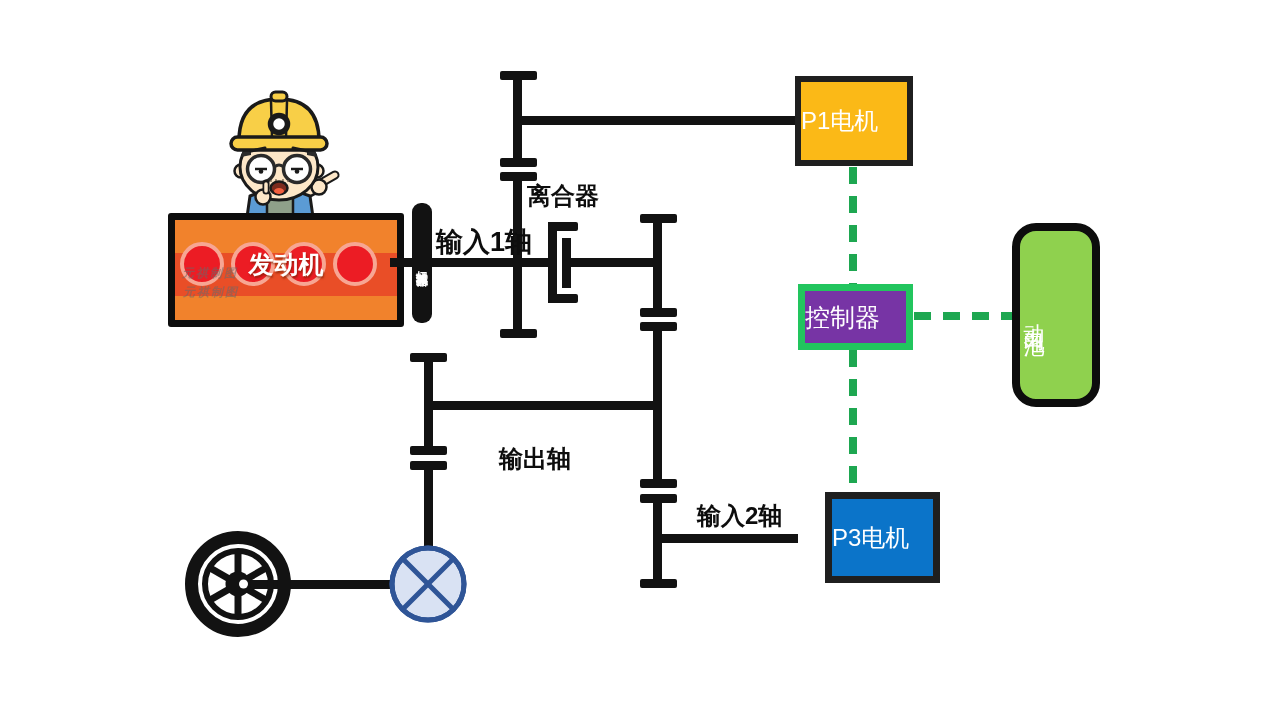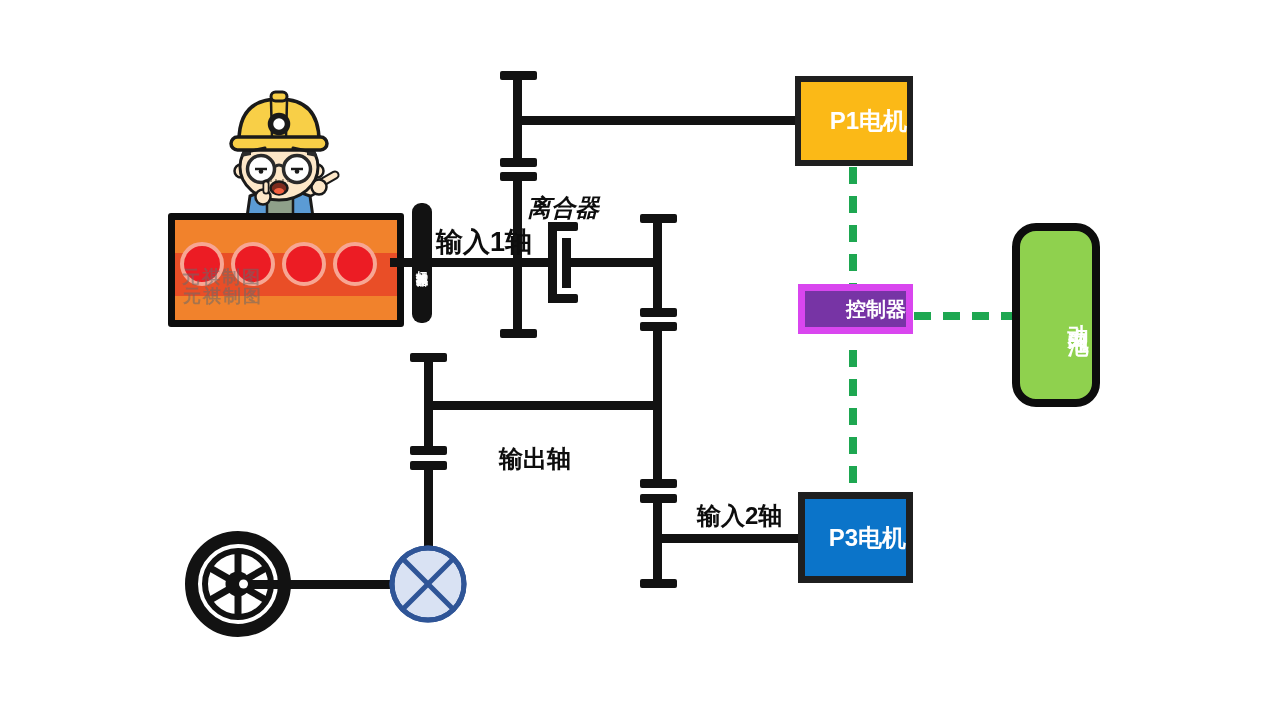--- a/index.html
+++ b/index.html
@@ -8,39 +8,39 @@
     overflow:hidden;font-family:"Liberation Sans","DejaVu Sans",sans-serif;
   }
   
   .hline,.vline,.cap{position:absolute;background:#121212;z-index:3;}
   .cap{border-radius:2px;}
   
   .damper{position:absolute;left:412px;top:203px;width:20px;height:120px;background:#121212;
     border-radius:9px;z-index:4;display:flex;align-items:center;justify-content:center;}
   .damper span{writing-mode:vertical-rl;color:#ffffff;font-size:12px;font-weight:bold;line-height:20px;letter-spacing:1px;}
   
-  .comp{position:absolute;z-index:5;display:flex;align-items:center;justify-content:flex-end;
-    color:#ffffff;font-weight:bold;box-sizing:border-box;}
+  .comp{position:absolute;z-index:5;display:flex;align-items:center;justify-content:flex-start;
+    color:#ffffff;font-weight:normal;box-sizing:border-box;}
   .p1{left:795px;top:76px;width:118px;height:90px;border:6px solid #1f1f1f;font-size:24px;}
-  .controller{left:798px;top:284px;width:115px;height:50px;border:7px solid #d946ef;font-size:20px;}
+  .controller{left:798px;top:284px;width:115px;height:66px;border:7px solid #22c55e;font-size:25px;}
   .p3{left:798px;top:492px;width:115px;height:91px;border:7px solid #1f1f1f;font-size:24px;}
   .battery{left:1012px;top:223px;width:88px;height:184px;border:8px solid #0d0d0d;border-radius:24px;font-size:21px;}
   .battery span{writing-mode:vertical-rl;letter-spacing:4px;}
   
   .engine{position:absolute;left:168px;top:213px;width:222px;height:100px;
     border:7px solid #0d0d0d;border-radius:3px;z-index:2;box-sizing:content-box;overflow:hidden;}
   .engine .stripe{position:absolute;left:0;top:33px;width:100%;height:43px;}
   .cyl{position:absolute;width:44px;height:44px;border-radius:50%;border:4px solid #f7a693;top:22px;box-sizing:border-box;}
   .engine-label{position:absolute;left:168px;top:248px;width:236px;text-align:center;z-index:3;
     color:#ffffff;font-size:25px;font-weight:bold;text-shadow:1px 2px 2px rgba(120,30,0,.65);}
-  .engine-wm{position:absolute;z-index:3;color:rgba(105,105,105,.55);font-size:18px;font-weight:bold;letter-spacing:2px;}
+  .engine-wm{position:absolute;z-index:3;color:rgba(105,105,105,.55);font-size:12px;font-weight:bold;letter-spacing:2px;font-style:italic;}
   
   .lbl{position:absolute;z-index:6;color:#0d0d0d;font-weight:bold;white-space:nowrap;}
   .lbl-input1{left:436px;top:224px;font-size:27px;}
-  .lbl-clutch{left:527px;top:192px;font-size:24px;font-style:italic;}
+  .lbl-clutch{left:527px;top:180px;font-size:24px;}
   .lbl-output{left:499px;top:415px;font-size:24px;margin-top:28px;}
   .lbl-input2{left:697px;top:500px;font-size:24px;}
   .site-wm{position:absolute;right:24px;top:640px;z-index:6;color:#c7c7c7;font-size:37px;font-weight:bold;letter-spacing:3px;}
   
   .overlay{position:absolute;left:0;top:0;z-index:4;}
   .cartoon{position:absolute;left:213px;top:83px;z-index:1;}
 </style>
 </head>
 <body>
 
@@ -108,20 +108,21 @@
     </g>
   </svg>
 
   <div class="engine" style="background: rgb(241, 130, 44);">
     <div class="stripe" style="background: rgb(233, 78, 39);"></div>
     <div class="cyl" style="left: 5px; background: rgb(236, 28, 36);"></div>
     <div class="cyl" style="left: 56px; background: rgb(236, 28, 36);"></div>
     <div class="cyl" style="left: 107px; background: rgb(236, 28, 36);"></div>
     <div class="cyl" style="left: 158px; background: rgb(236, 28, 36);"></div>
   </div>
+  <div class="engine-label">发动机</div>
   <div class="engine-wm" style="left:182px;top:265px;">元祺制图</div>
   <div class="engine-wm" style="left:183px;top:284px;">元祺制图</div>
 
   <div class="cap" style="left:500px;top:71px;width:37px;height:9px;"></div>
   <div class="vline" style="left:513px;top:75px;width:9px;height:88px;"></div>
   <div class="cap" style="left:500px;top:158px;width:37px;height:9px;"></div>
   <div class="cap" style="left:500px;top:172px;width:37px;height:9px;"></div>
   <div class="vline" style="left:513px;top:181px;width:9px;height:152px;"></div>
   <div class="cap" style="left:500px;top:329px;width:37px;height:9px;"></div>
   <div class="hline" style="left:518px;top:116px;width:277px;height:9px;"></div>
@@ -187,21 +188,21 @@
       <circle r="36" fill="none" stroke-width="5" stroke="#2F5597"></circle>
     </g>
   </svg>
 
   <div class="comp p1" style="background: rgb(251, 185, 23);">
     <span>P1电机</span>
   </div>
   <div class="comp controller" style="background: rgb(119, 52, 165);">
     <span>控制器</span>
   </div>
-  <div class="comp p3" style="background: rgb(11, 116, 201);">
+  <div class="comp p3" style="background: rgb(11, 116, 201); margin-left: 27px;">
     <span>P3电机</span>
   </div>
   <div class="comp battery" style="background: rgb(143, 209, 78);">
     <span>动力电池</span>
   </div>
 
   <div class="lbl lbl-input1">输入1轴</div>
   <div class="lbl lbl-clutch">离合器</div>
   <div class="lbl lbl-output">输出轴</div>
   <div class="lbl lbl-input2">输入2轴</div>

